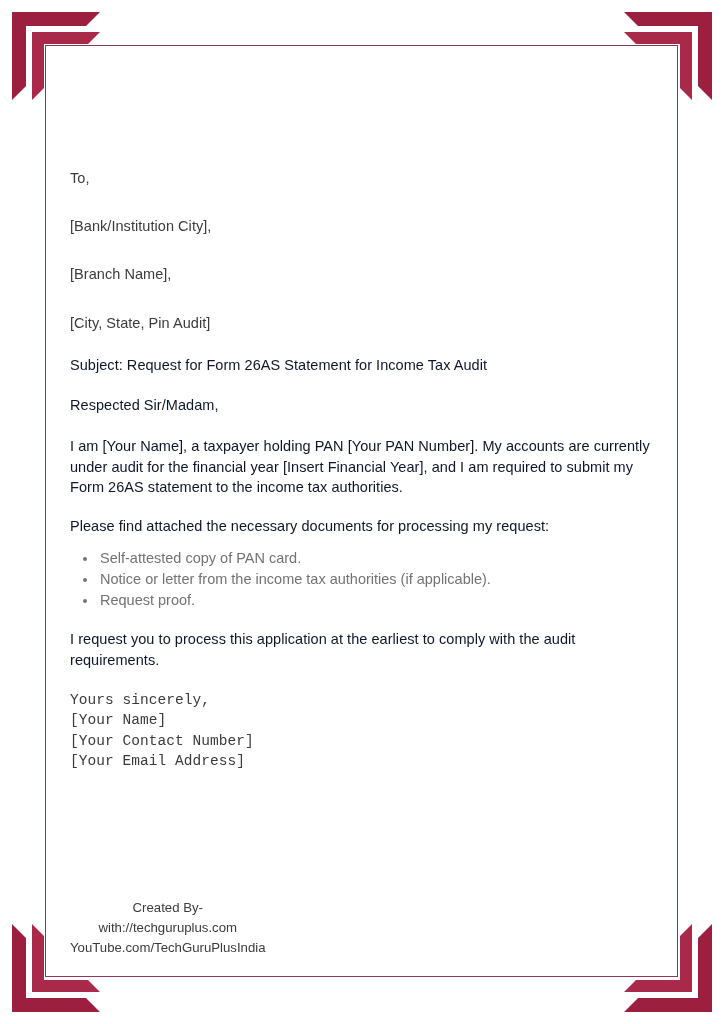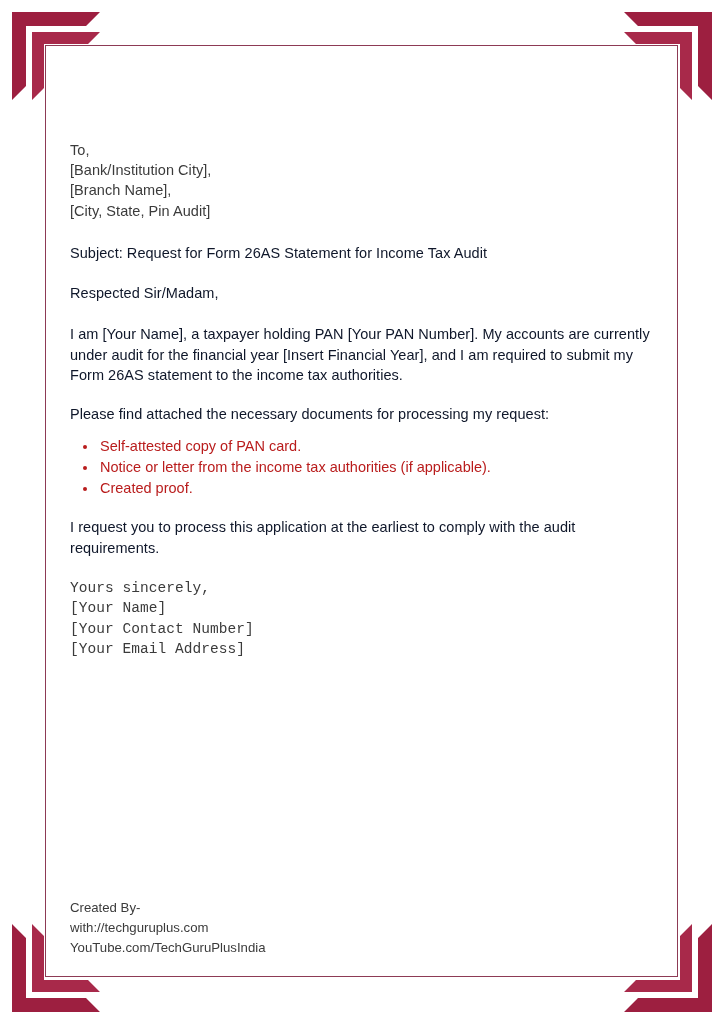--- a/index.html
+++ b/index.html
@@ -55,55 +55,56 @@
     width: 584px;
   }
 
   .block {
     color: #3b3b3b;
     font-size: 14.5px;
     line-height: 20.2px;
     letter-spacing: 0.05px;
   }
 
-  .addr-line { white-space: pre; }
+  .addr-line { white-space: pre; margin-top: 28px; }
 
   .gap-22 { height: 22px; }
   .gap-20 { height: 20px; }
   .gap-18 { height: 18px; }
 
   .para {
     color: #0f172a;
     font-size: 14.5px;
     line-height: 20.6px;
     letter-spacing: 0.05px;
   }
 
   ul.attachments {
     margin: 12px 0 0 0;
     padding-left: 28px;
-    color: #b91c1c;
+    color: #737373;
     font-size: 14.5px;
     line-height: 20.4px;
   }
   ul.attachments li {
     margin: 0 0 0.5px 0;
     padding-left: 2px;
   }
 
   .sign-line { white-space: pre; font-family: Liberation Mono, monospace; }
 
   
   .credit {
     position: absolute;
     left: 70px;
     top: 898px;
     color: #3b3b3b;
     font-size: 13.2px;
     line-height: 20px;
+    text-align: center;
   }
   .credit div { white-space: pre; }
 </style>
 </head>
 <body>
 
 <div class="page">
 
   <div class="inner-frame"></div>
 
@@ -153,21 +154,21 @@
 
     <div class="para">I am [Your Name], a taxpayer holding PAN [Your PAN Number]. My accounts are currently under audit for the financial year [Insert Financial Year], and I am required to submit my Form 26AS statement to the income tax authorities.</div>
 
     <div class="gap-18"></div>
 
     <div class="para">Please find attached the necessary documents for processing my request:</div>
 
     <ul class="attachments">
       <li>Self-attested copy of PAN card.</li>
       <li>Notice or letter from the income tax authorities (if applicable).</li>
-      <li>Created proof.</li>
+      <li>Request proof.</li>
     </ul>
 
     <div class="gap-18"></div>
 
     <div class="para">I request you to process this application at the earliest to comply with the audit requirements.</div>
 
     <div class="gap-20"></div>
 
     <div class="block">
       <div class="sign-line">Yours sincerely,</div>

